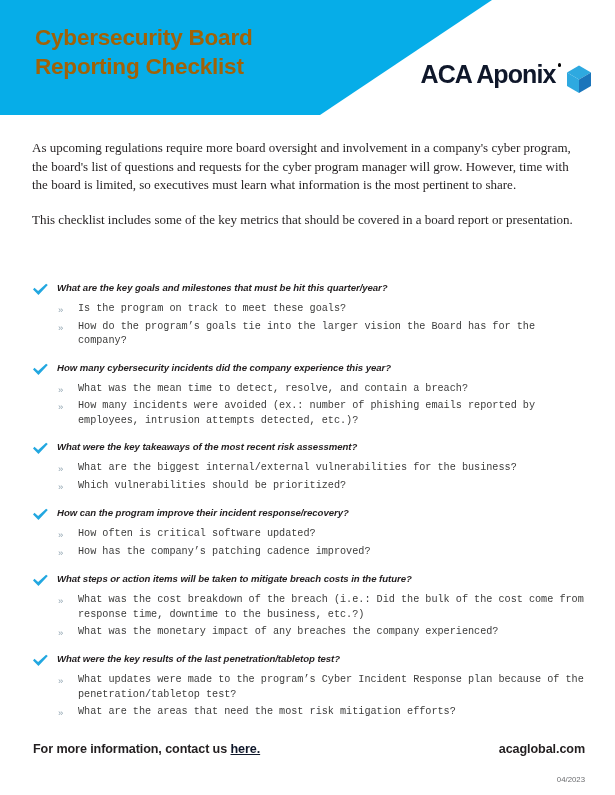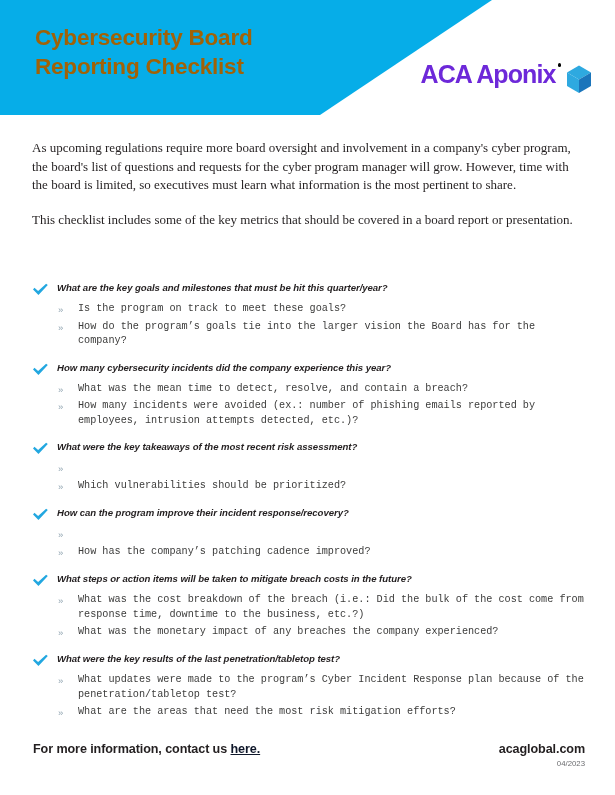--- a/index.html
+++ b/index.html
@@ -47,21 +47,21 @@
     position: absolute;
     right: 22px;
     top: 62px;
     display: flex;
     align-items: flex-start;
     z-index: 3;
   }
   .logo-word {
     font-size: 25px;
     font-weight: bold;
-    color: #6d28d9;
+    color: #0f172a;
     letter-spacing: -0.9px;
     line-height: 1;
   }
   .logo-dot {
     width: 3.5px;
     height: 3.5px;
     border-radius: 50%;
     background: #000000;
     margin-left: 2px;
     margin-top: 1px;
@@ -175,21 +175,21 @@
     font-size: 12.6px;
     font-weight: bold;
     color: #231f20;
     letter-spacing: -0.1px;
     display: block;
   }
   .footer-date {
     font-size: 7.8px;
     color: #6d6e71;
     display: block;
-    margin-top: 3px;
+    margin-top: 19px;
   }
 </style>
 </head>
 <body>
 
 <div class="header">
   <svg class="header-shape" viewBox="0 0 615 122" preserveAspectRatio="none">
     <polygon points="0,0 492,0 320,115 0,115" fill="#06ADE8"></polygon>
   </svg>
 
@@ -252,37 +252,39 @@
     <div class="section">
       <div class="section-head">
         <svg class="check-icon" viewBox="0 0 20 15">
           <path d="M1.2 7.4 L2.9 5.3 L7.2 9.4 L16.6 0.6 L18.6 2.1 L7.6 13.9 Z" fill="#22A7E0"></path>
         </svg>
         <div class="section-title">What were the key takeaways of the most recent risk assessment?</div>
       </div>
       <ul class="bullets">
         <li class="bullet">
           <span class="bullet-marker">»</span>
+          <span class="bullet-text">What are the biggest internal/external vulnerabilities for the business?</span>
         </li>
         <li class="bullet">
           <span class="bullet-marker">»</span>
           <span class="bullet-text">Which vulnerabilities should be prioritized?</span>
         </li>
       </ul>
     </div>
     <div class="section">
       <div class="section-head">
         <svg class="check-icon" viewBox="0 0 20 15">
           <path d="M1.2 7.4 L2.9 5.3 L7.2 9.4 L16.6 0.6 L18.6 2.1 L7.6 13.9 Z" fill="#22A7E0"></path>
         </svg>
         <div class="section-title">How can the program improve their incident response/recovery?</div>
       </div>
       <ul class="bullets">
         <li class="bullet">
           <span class="bullet-marker">»</span>
+          <span class="bullet-text">How often is critical software updated?</span>
         </li>
         <li class="bullet">
           <span class="bullet-marker">»</span>
           <span class="bullet-text">How has the company’s patching cadence improved?</span>
         </li>
       </ul>
     </div>
     <div class="section">
       <div class="section-head">
         <svg class="check-icon" viewBox="0 0 20 15">

